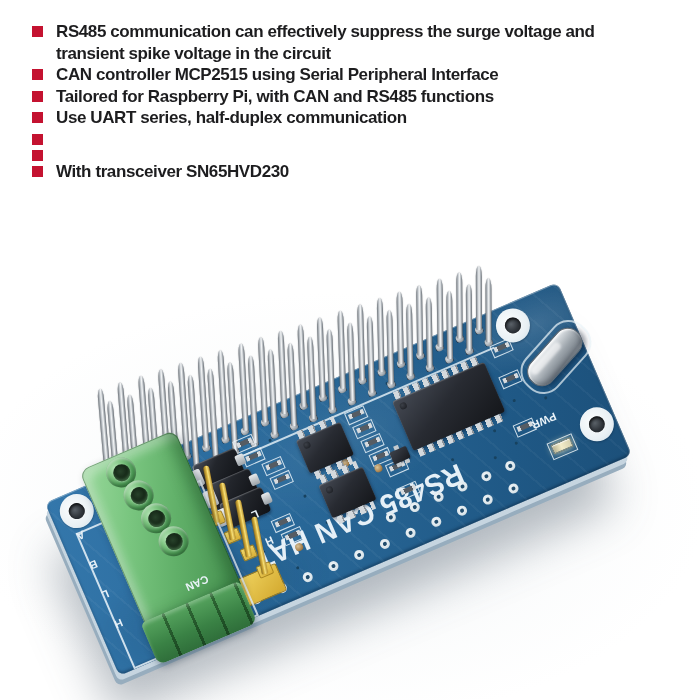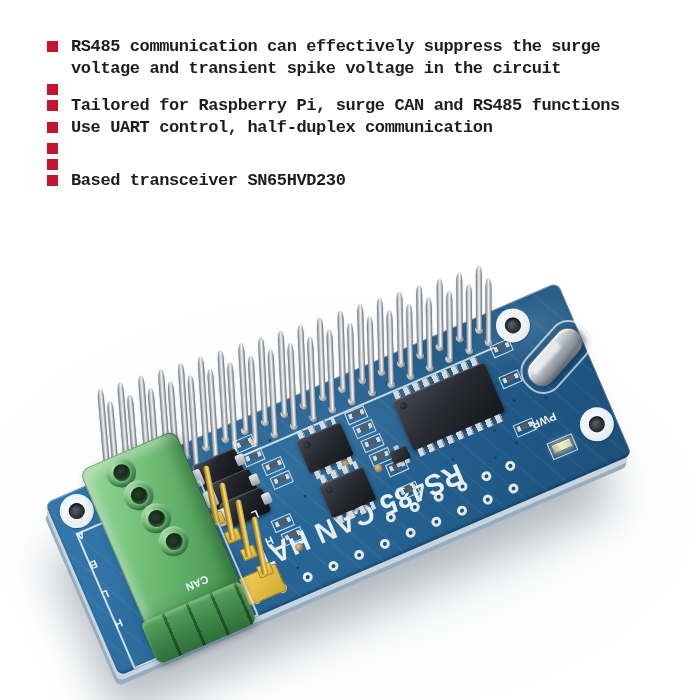--- a/index.html
+++ b/index.html
@@ -3,21 +3,21 @@
 <meta charset="utf-8">
 <style>
   html,body{margin:0;padding:0;background:#ffffff;}
   .stage{position:relative;width:700px;height:700px;overflow:hidden;
          font-family:"Liberation Sans",sans-serif;background:#ffffff;}
   .stage::before{content:'';position:absolute;left:0;top:250px;width:700px;height:460px;
     background:radial-gradient(62% 55% at 48% 56%, rgba(233,237,240,.65), rgba(246,248,249,.35) 60%, rgba(255,255,255,0) 85%);}
 
   
   .features{position:absolute;left:31px;top:20px;width:622px;}
-  .features ul{list-style:none;margin:16px;padding:0;font-family:Liberation Mono, monospace;}
+  .features ul{list-style:none;margin:1px;padding:0;}
   .features li{display:flex;gap:13px;margin:0;color:#1d1d1f;
     font-size:17px;line-height:21.6px;font-weight:700;letter-spacing:-0.4px;}
   .features .sq{flex:0 0 auto;width:11px;height:11px;margin-top:5px;background:var(--bullet,#c41230);}
 
   
   .pcb{position:absolute;left:45px;top:503px;width:558px;height:188px;
     transform:rotate(-23.3deg);transform-origin:0 0;border-radius:7px;
     background:linear-gradient(115deg,#3477ab 0%,#2b6c9e 30%,#266392 55%,#1f5885 80%,#1c507a 100%);
     box-shadow:-4px 6px 0 -1px #c6d5e0, -7px 10px 0 -1px #97adbe, -26px 46px 46px -8px rgba(80,95,110,.42),
       inset 0 1px 0 rgba(255,255,255,.35), inset -1px 0 0 rgba(255,255,255,.22), inset 0 -2px 3px rgba(0,20,40,.35);}
@@ -136,38 +136,39 @@
 <div class="stage">
 
   <section class="features">
     <ul id="feature-list">
         <li>
           <span class="sq"></span>
           <span>RS485 communication can effectively suppress the surge voltage and transient spike voltage in the circuit</span>
         </li>
         <li>
           <span class="sq"></span>
-        </li>
-        <li>
-          <span class="sq"></span>
-          <span>Tailored for Raspberry Pi, surge CAN and RS485 functions</span>
-        </li>
-        <li>
-          <span class="sq"></span>
-          <span>Use UART control, half-duplex communication</span>
-        </li>
-        <li>
-          <span class="sq"></span>
-        </li>
-        <li>
-          <span class="sq"></span>
-        </li>
-        <li>
-          <span class="sq"></span>
-          <span>Based transceiver SN65HVD230</span>
+          <span>CAN controller MCP2515 using Serial Peripheral Interface</span>
+        </li>
+        <li>
+          <span class="sq"></span>
+          <span>Tailored for Raspberry Pi, with CAN and RS485 functions</span>
+        </li>
+        <li>
+          <span class="sq"></span>
+          <span>Use UART series, half-duplex communication</span>
+        </li>
+        <li>
+          <span class="sq"></span>
+        </li>
+        <li>
+          <span class="sq"></span>
+        </li>
+        <li>
+          <span class="sq"></span>
+          <span>With transceiver SN65HVD230</span>
         </li>
       </ul>
   </section>
 
   <div class="pcb" id="pcb">
     <div class="abs silkline"></div>
     <div class="abs silk silk-title">RS485 CAN HAT</div>
 
     <div class="abs silk-outline" style="left:16px;top:40px;width:132px;height:144px;"></div>
     <div class="term abs" id="term">

